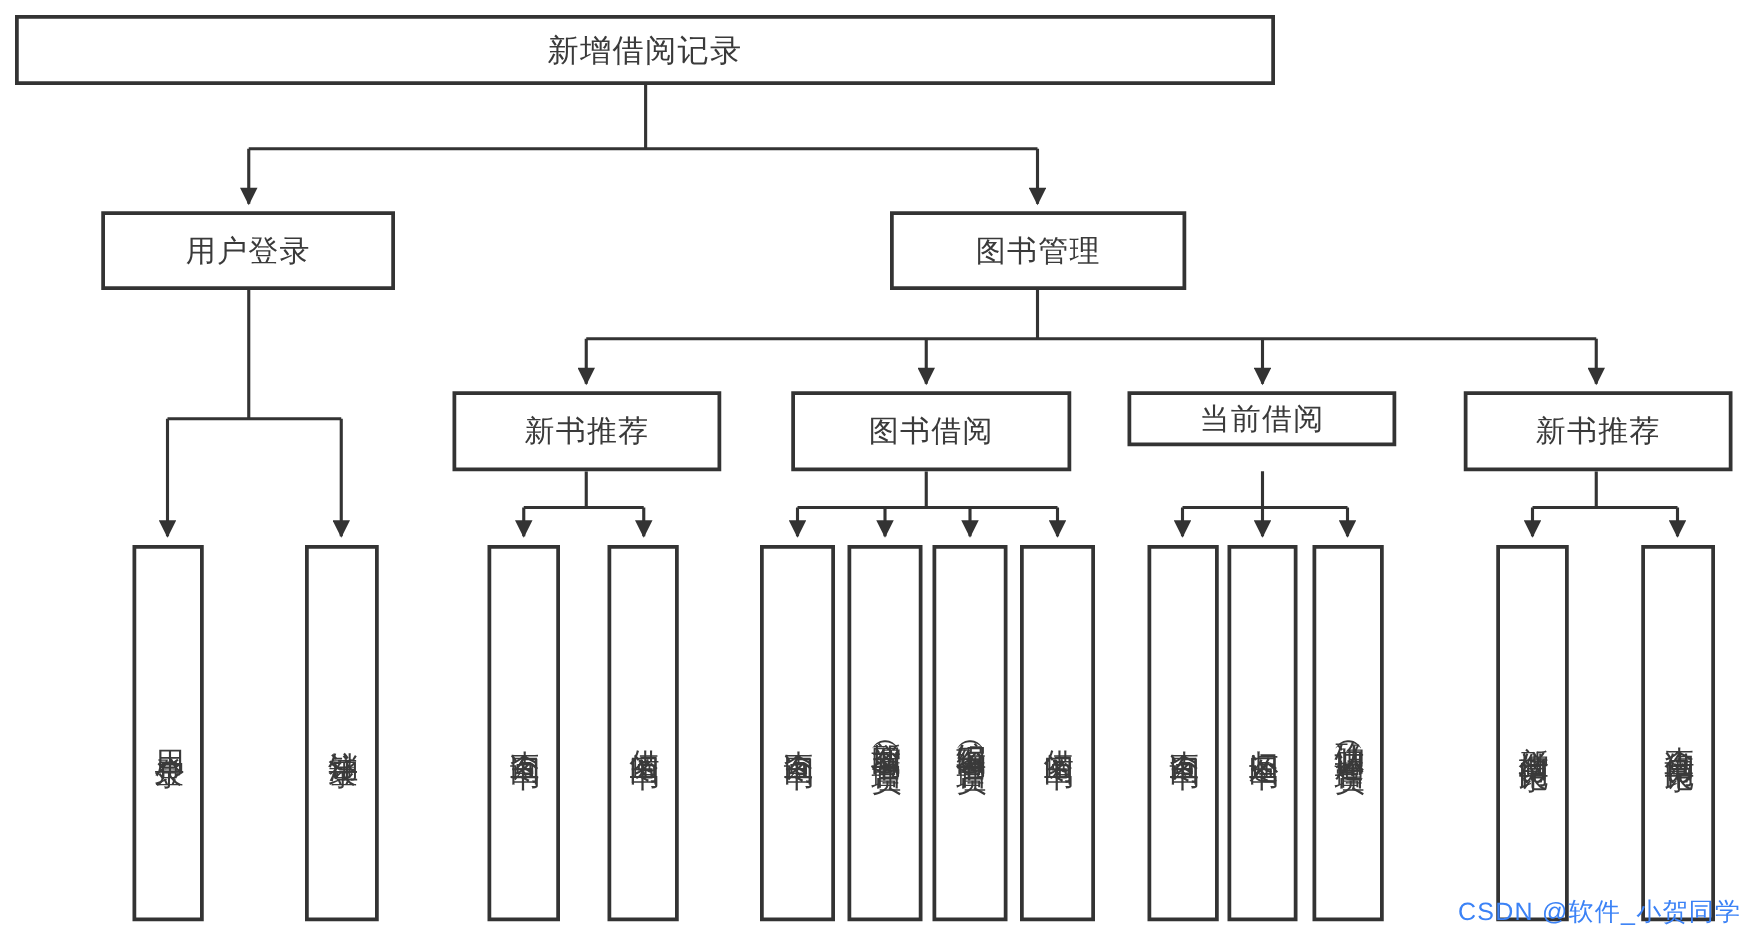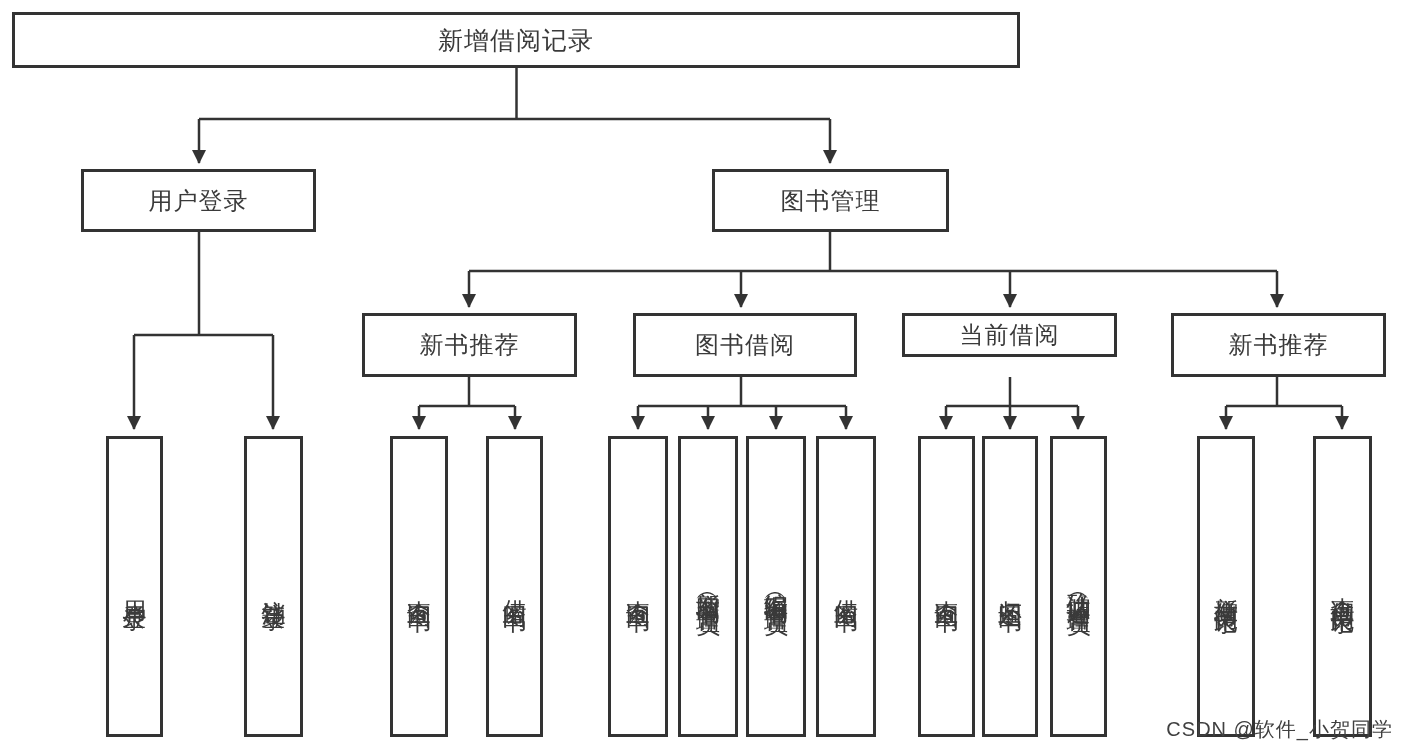--- a/index.html
+++ b/index.html
@@ -69,21 +69,21 @@
   .l-return-books     { left: 982px;  width: 56px; }
   .l-confirm-return   { left: 1050px; width: 57px; }
   .l-add-borrow-rec   { left: 1197px; width: 58px; }
   .l-query-borrow-rec { left: 1313px; width: 59px; }
 
   .watermark {
     position: absolute;
     right: 12px;
     bottom: 4px;
     font-size: 20px;
-    color: #404040;
+    color: #3b82f6;
     letter-spacing: 1px;
     z-index: 2;
     white-space: nowrap;
   }
 </style>
 </head>
 <body>
 
 <div class="canvas">
 

